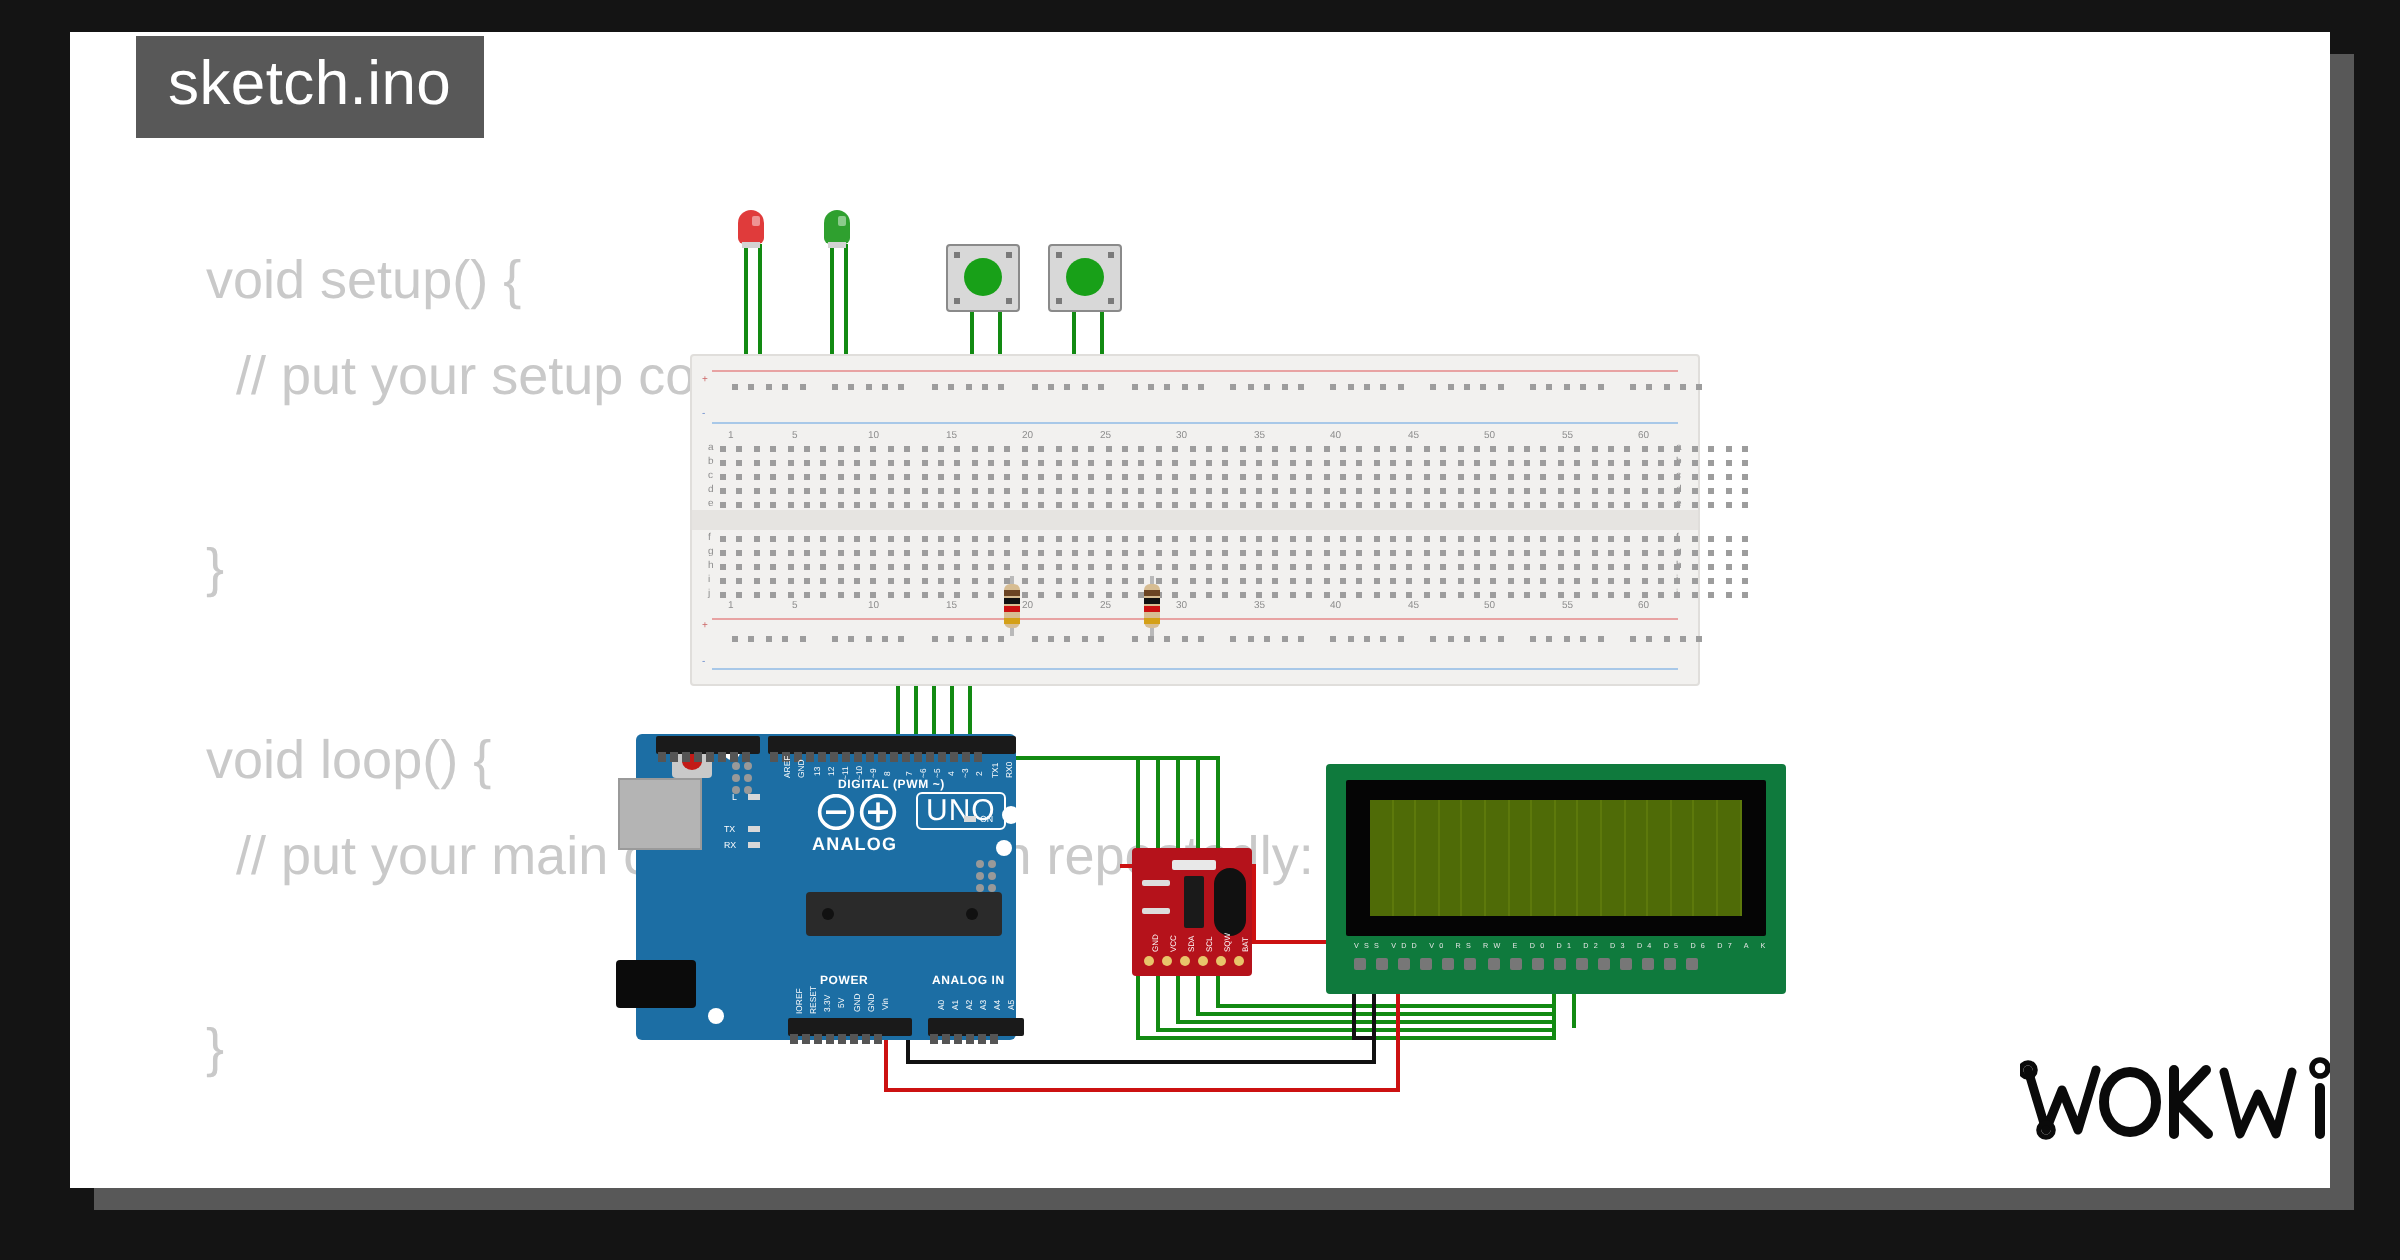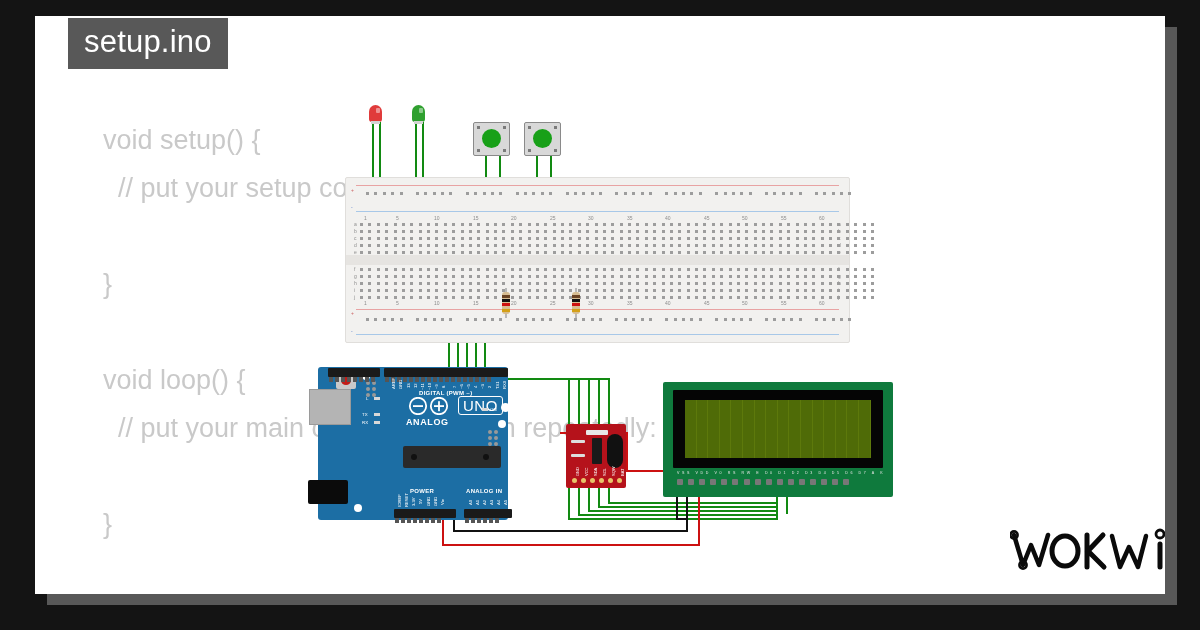--- a/index.html
+++ b/index.html
@@ -1285,15 +1285,15 @@
           <path d="M102 11 L110 42 L119 22 L128 42 L136 11" stroke="#0a0a0a" stroke-width="4.5" fill="none" stroke-linecap="round" stroke-linejoin="round"></path>
 
           <path d="M150 19 L150 42" stroke="#0a0a0a" stroke-width="5" stroke-linecap="round"></path>
           <circle cx="150" cy="9" r="4" fill="none" stroke="#0a0a0a" stroke-width="2.8"></circle>
         </g>
       </svg>
     </div>
 
   </div>
 
-  <div class="file-tab">setup.ino</div>
+  <div class="file-tab">sketch.ino</div>
 
 </div>
 
 </body></html>

